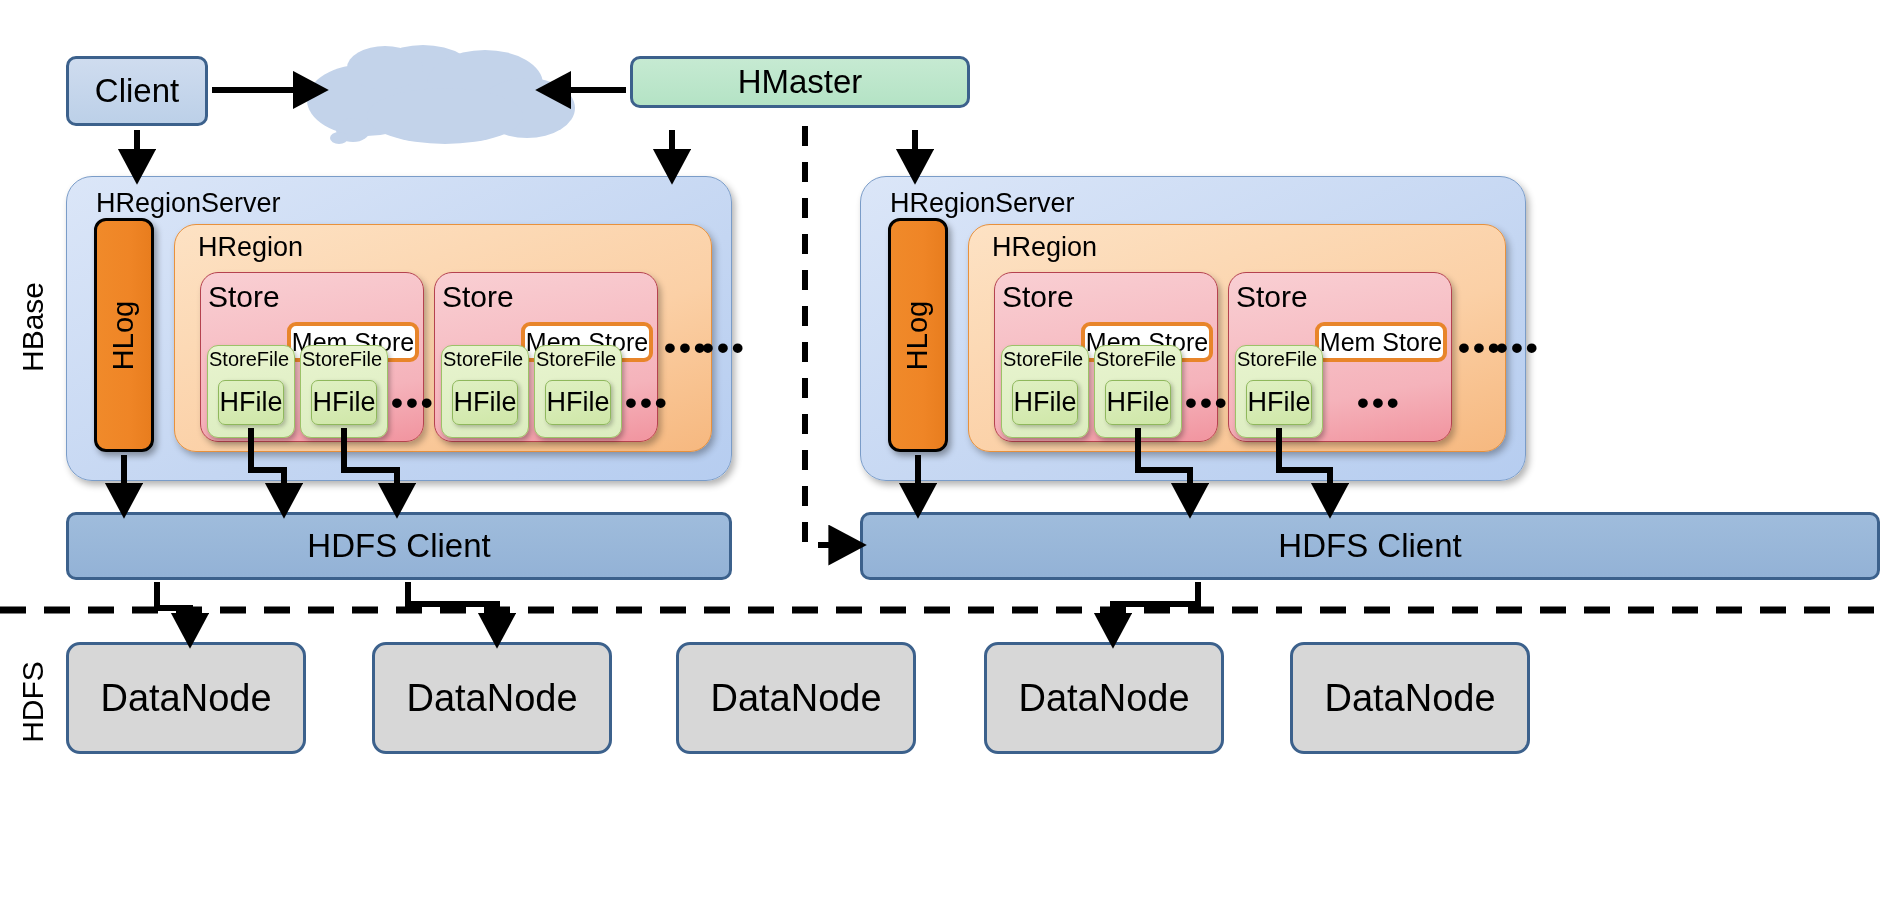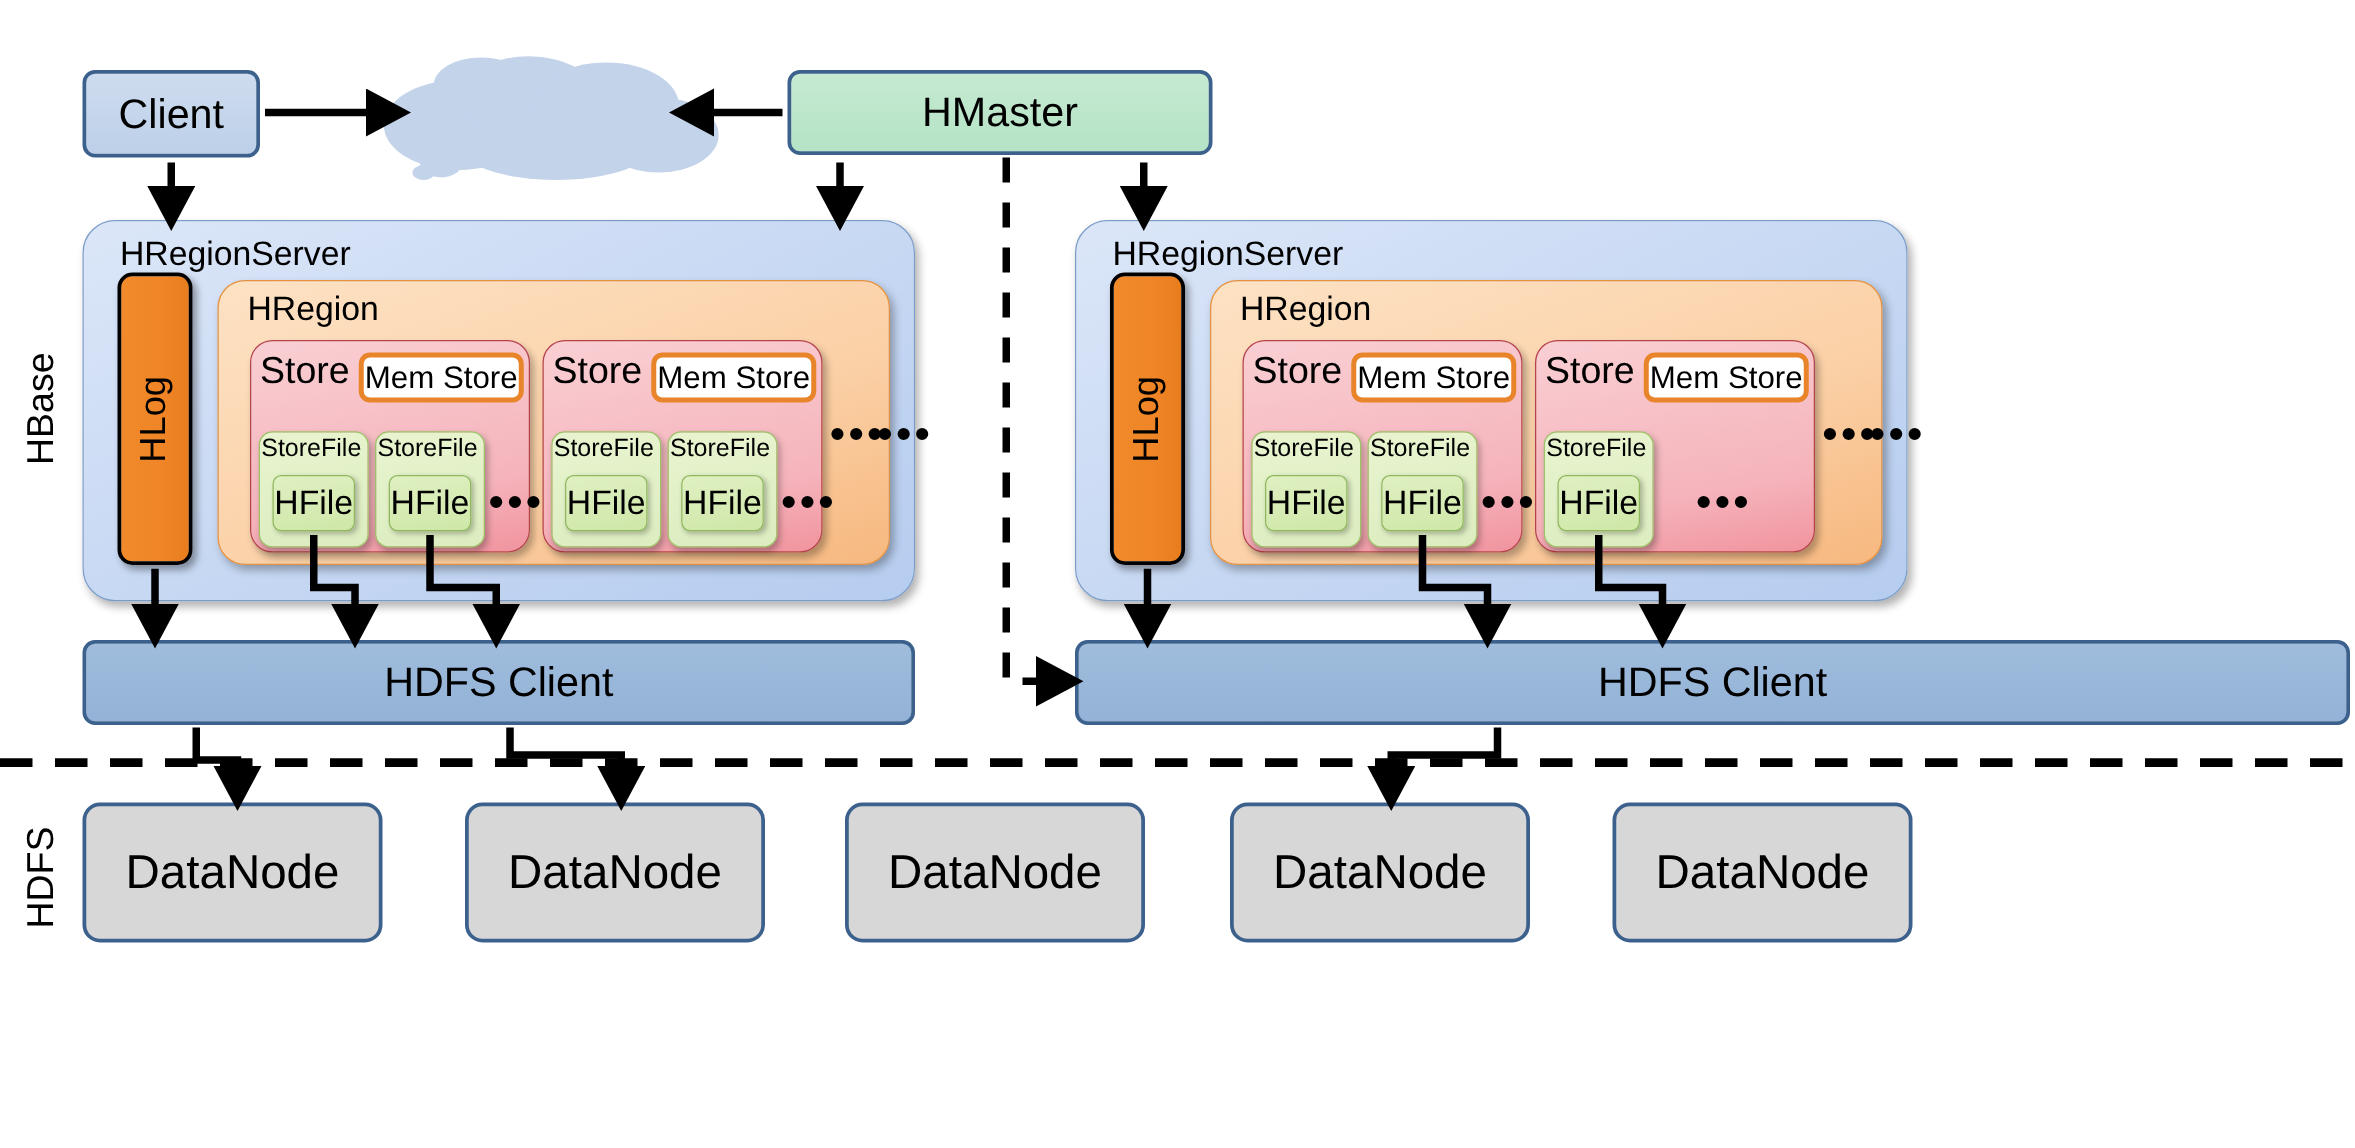--- a/index.html
+++ b/index.html
@@ -35,21 +35,21 @@
 
   .store-box{background:linear-gradient(170deg,#f9cfd3 0%,#f5b3bb 70%,#f1949f 100%);
      border:1.5px solid #b5424f;border-radius:18px;
      box-shadow:3px 4px 6px rgba(0,0,0,.28);}
 
   .hlog-box{background:linear-gradient(90deg,#f08a2a 0%,#ef8526 60%,#e87d1e 100%);
      border:3px solid #000;border-radius:12px;
      box-shadow:3px 4px 6px rgba(0,0,0,.35);}
 
   .memstore-box{background:#ffffff;border:4px solid #e8852a;border-radius:9px;
-     font-size:25px;}
+     font-size:25px;margin-top:40px;}
 
   .storefile-box{background:linear-gradient(170deg,#e8f4cf 0%,#dcedc0 100%);
      border:1.5px solid #9cc268;border-radius:11px;
      box-shadow:2px 3px 5px rgba(0,0,0,.28);}
 
   .hfile-box{background:linear-gradient(170deg,#dff0c2 0%,#cfe7a8 100%);
      border:1.5px solid #8fb85c;border-radius:7px;font-size:27px;
      box-shadow:2px 2px 4px rgba(0,0,0,.25);}
 
   
@@ -90,21 +90,21 @@
         <ellipse cx="58" cy="92" rx="17" ry="12"></ellipse>
         <ellipse cx="44" cy="100" rx="9" ry="6"></ellipse>
       </g>
     </svg>
   </div>
 
   <div class="box client-box" style="left:66px;top:56px;width:142px;height:70px;">
     <span>Client</span>
   </div>
 
-  <div class="box hmaster-box" style="left:630px;top:56px;width:340px;height:68px;">
+  <div class="box hmaster-box" style="left:630px;top:56px;width:340px;height:52px;">
     <span>HMaster</span>
   </div>
 
   <div class="box rs-box" style="left:66px;top:176px;width:666px;height:305px;"></div>
   <div class="inner-label" style="left:96px;top:188px;font-size:27px;">HRegionServer</div>
 
   <div class="box hlog-box" style="left:94px;top:218px;width:60px;height:234px;">
     <span class="rot" style="font-size:29px;">HLog</span>
   </div>
 

